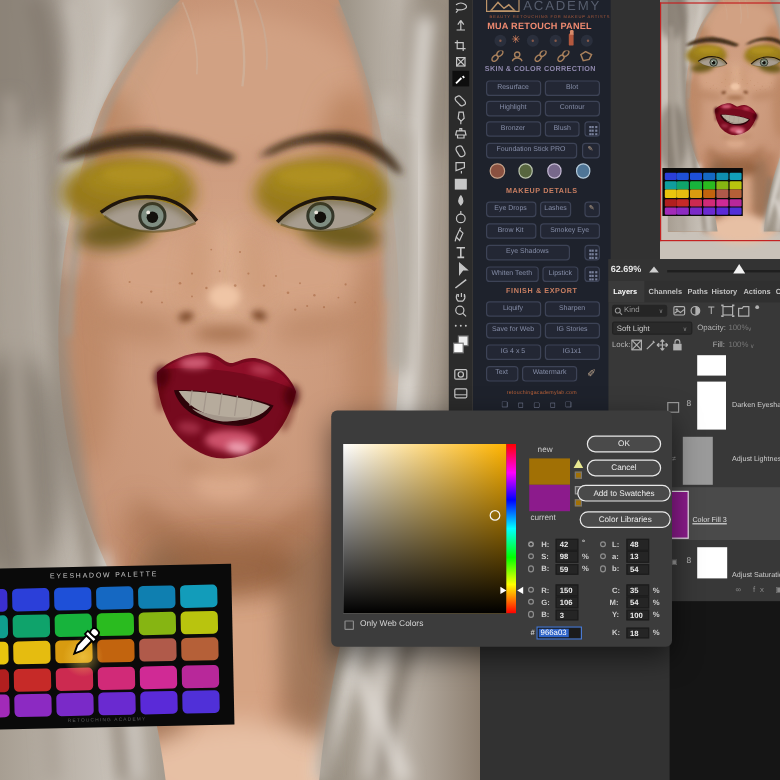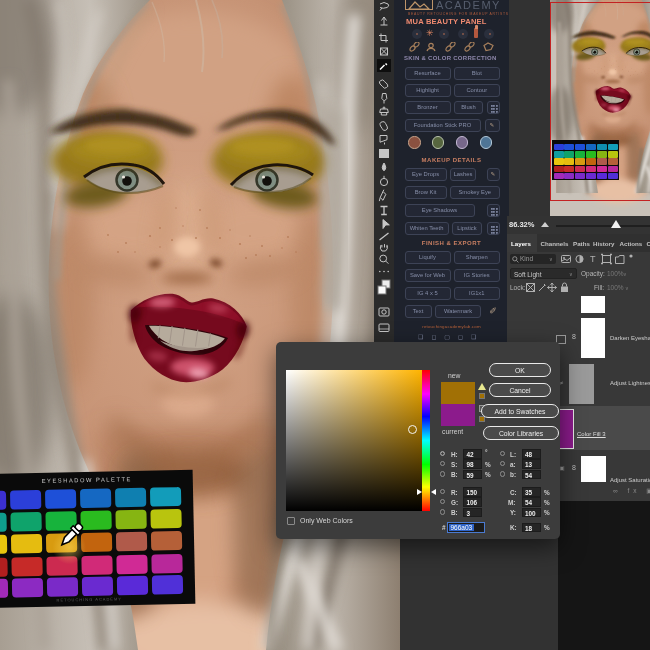--- a/index.html
+++ b/index.html
@@ -241,21 +241,21 @@
   </div>
 
   <div class="abs" id="mua" style="left:394px;top:0;width:115px;height:500px;background:#1e222c;overflow:hidden;">
 
     <div class="abs" style="left:11px;top:-3px;width:28px;height:13px;border:1.5px solid #bd9469;"></div>
     <svg class="abs" style="left:13px;top:0px;" width="24" height="9" viewBox="0 0 24 9">
         <path d="M2,9 L8,2 L13,7 L17,4 L22,9 Z" fill="none" stroke="#bd9469" stroke-width="1.2"></path>
       </svg>
     <div class="abs" style="left:42px;top:-1px;width:70px;font-size:11px;letter-spacing:1.5px;color:#575e6e;">ACADEMY</div>
     <div class="abs" style="left:14px;top:12px;font-size:3.4px;letter-spacing:0.7px;color:#b05c3c;">BEAUTY RETOUCHING FOR MAKEUP ARTISTS</div>
-    <div class="abs" style="left:12px;top:17px;font-size:7.6px;font-weight:bold;letter-spacing:0.2px;color:#ef8a70;">MUA BEAUTY PANEL</div>
+    <div class="abs" style="left:12px;top:17px;font-size:7.6px;font-weight:bold;letter-spacing:0.2px;color:#ef8a70;">MUA RETOUCH PANEL</div>
 
     <div class="abs" style="left:18px;top:29px;width:10px;height:10px;border-radius:50%;background:#2a2f3c;"></div>
     <div class="abs" style="left:21.5px;top:32.5px;width:2px;height:2px;border-radius:50%;background:#8a5a4a;"></div>
     <div class="abs" style="left:32px;top:28px;color:#dd8662;font-size:9px;">✳</div>
     <div class="abs" style="left:45px;top:29px;width:10px;height:10px;border-radius:50%;background:#2a2f3c;"></div>
     <div class="abs" style="left:48.5px;top:32.5px;width:2px;height:2px;border-radius:50%;background:#8a5a4a;"></div>
     <div class="abs" style="left:64px;top:29px;width:10px;height:10px;border-radius:50%;background:#2a2f3c;"></div>
     <div class="abs" style="left:67.5px;top:32.5px;width:2px;height:2px;border-radius:50%;background:#8a5a4a;"></div>
     <div class="abs" style="left:80px;top:28px;width:4px;height:10px;background:#b3583e;border-radius:1px;"></div>
     <div class="abs" style="left:80.5px;top:25px;width:3px;height:4px;background:#d98a6a;border-radius:1px 1px 0 0;"></div>
@@ -377,21 +377,21 @@
       <div class="abs" style="left:33.900000000000006px;top:32.8px;width:10px;height:6.4px;border-radius:1px;background:#6a2ad0;"></div>
       <div class="abs" style="left:44.7px;top:32.8px;width:10px;height:6.4px;border-radius:1px;background:#5a2ad8;"></div>
       <div class="abs" style="left:55.5px;top:32.8px;width:10px;height:6.4px;border-radius:1px;background:#5030d8;"></div>
       </div>
     
     <div class="abs" style="left:0;top:2px;width:100px;height:199px;border-left:1.5px solid #c32222;border-top:1.5px solid #c32222;border-bottom:1.5px solid #c32222;"></div>
   </div>
 
   <div class="abs" id="layers" style="left:507px;top:216px;width:143px;height:285px;background:#383838;overflow:hidden;color:#c6c6c6;">
     <div class="abs" style="left:0;top:0;width:143px;height:18px;background:#333;"></div>
-    <div class="abs" style="left:2px;top:4px;font-size:7.5px;font-weight:bold;color:#e8e8e8;">86.32%</div>
+    <div class="abs" style="left:2px;top:4px;font-size:7.5px;font-weight:bold;color:#e8e8e8;">62.69%</div>
     <div class="abs" style="left:34px;top:6px;width:0;height:0;border-left:4px solid transparent;border-right:4px solid transparent;border-bottom:5px solid #cfcfcf;"></div>
     <div class="abs" style="left:49px;top:9px;width:94px;height:1.5px;background:#1f1f1f;"></div>
     <div class="abs" style="left:104px;top:4px;width:0;height:0;border-left:5px solid transparent;border-right:5px solid transparent;border-bottom:8px solid #f2f2f2;"></div>
 
     <div class="abs" style="left:0;top:18px;width:143px;height:18px;background:#303030;font-size:6.2px;">
       <div class="abs" style="left:0;top:0;width:30px;height:18px;background:#3a3a3a;"></div>
       <span class="abs" style="left:4px;top:6px;font-weight:bold;color:#fff;">Layers</span>
       <span class="abs" style="left:33.5px;top:6px;font-weight:bold;color:#c2c2c2;">Channels</span>
       <span class="abs" style="left:66px;top:6px;font-weight:bold;color:#c2c2c2;">Paths</span>
       <span class="abs" style="left:86px;top:6px;font-weight:bold;color:#c2c2c2;">History</span>

